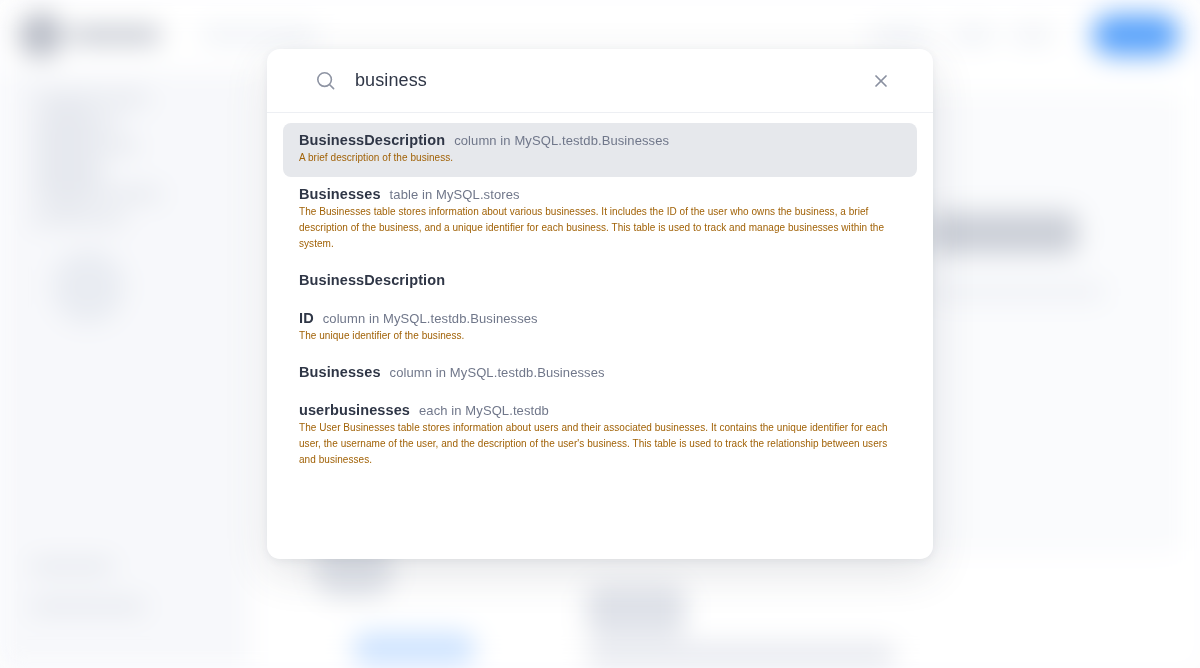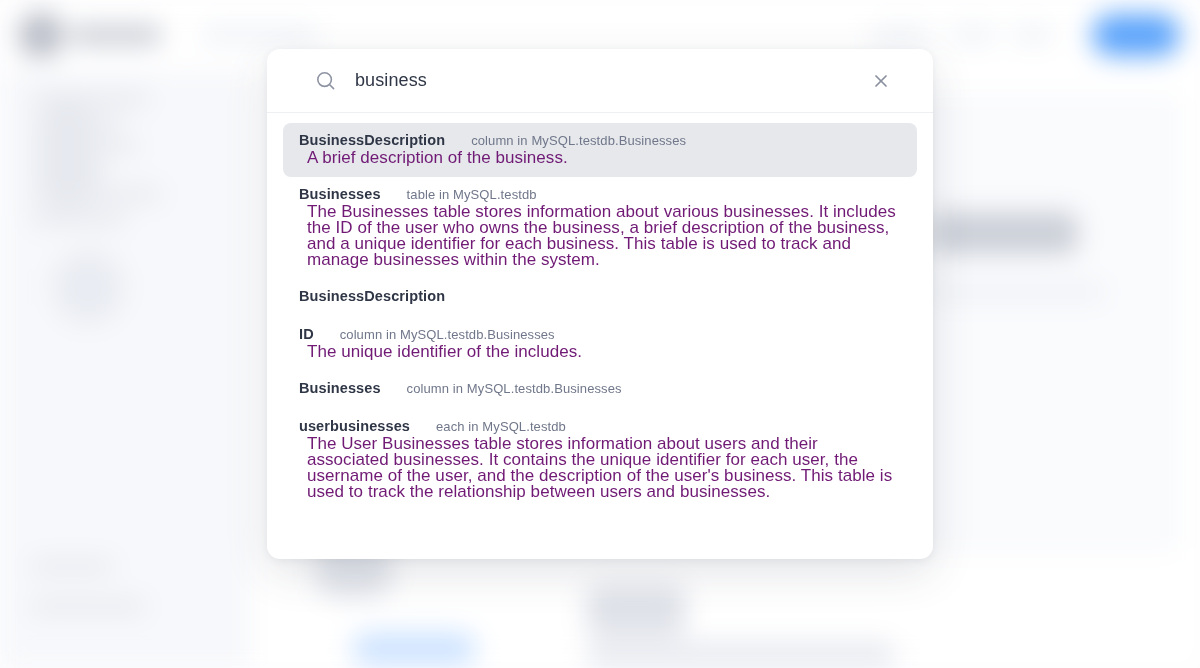--- a/index.html
+++ b/index.html
@@ -247,44 +247,43 @@
     border-radius: 8px;
     cursor: pointer;
   }
   .result-row.selected {
     background: #e6e8ec;
   }
 
   .result-head {
     display: flex;
     align-items: baseline;
-    gap: 26px;
+    gap: 9px;
     margin-bottom: 2px;
   }
 
   .result-title {
     font-size: 14.5px;
     font-weight: bold;
     color: #2f3646;
     letter-spacing: 0.1px;
   }
 
   .result-meta {
     font-size: 13px;
     color: #70778a;
     letter-spacing: 0.1px;
   }
 
   .result-desc {
-    font-size: 17px;
+    font-size: 10px;
     line-height: 16px;
-    color: #701a75;
+    color: #a16207;
     letter-spacing: 0.05px;
     max-width: 600px;
-    margin-left: 8px;
   }
 </style>
 </head>
 <body>
 
 <div id="app">
 
   <div id="backdrop">
     <div class="bg-page"></div>
     <div class="bg-sidebar"></div>
@@ -346,35 +345,35 @@
     <div class="result-row selected">
           <div class="result-head">
             <span class="result-title">BusinessDescription</span>
             <span class="result-meta">column in MySQL.testdb.Businesses</span>
           </div>
           <div class="result-desc">A brief description of the business.</div>
         </div>
         <div class="result-row">
           <div class="result-head">
             <span class="result-title">Businesses</span>
-            <span class="result-meta">table in MySQL.testdb</span>
+            <span class="result-meta">table in MySQL.stores</span>
           </div>
           <div class="result-desc">The Businesses table stores information about various businesses. It includes the ID of the user who owns the business, a brief description of the business, and a unique identifier for each business. This table is used to track and manage businesses within the system.</div>
         </div>
         <div class="result-row">
           <div class="result-head">
             <span class="result-title">BusinessDescription</span>
           </div>
         </div>
         <div class="result-row">
           <div class="result-head">
             <span class="result-title">ID</span>
             <span class="result-meta">column in MySQL.testdb.Businesses</span>
           </div>
-          <div class="result-desc">The unique identifier of the includes.</div>
+          <div class="result-desc">The unique identifier of the business.</div>
         </div>
         <div class="result-row">
           <div class="result-head">
             <span class="result-title">Businesses</span>
             <span class="result-meta">column in MySQL.testdb.Businesses</span>
           </div>
         </div>
         <div class="result-row">
           <div class="result-head">
             <span class="result-title">userbusinesses</span>

